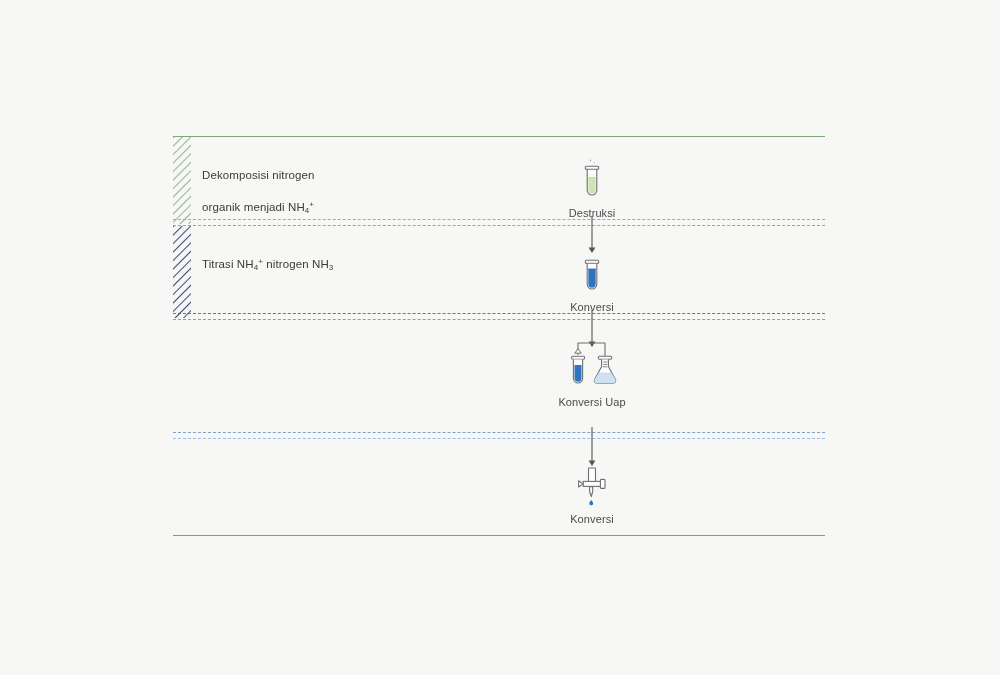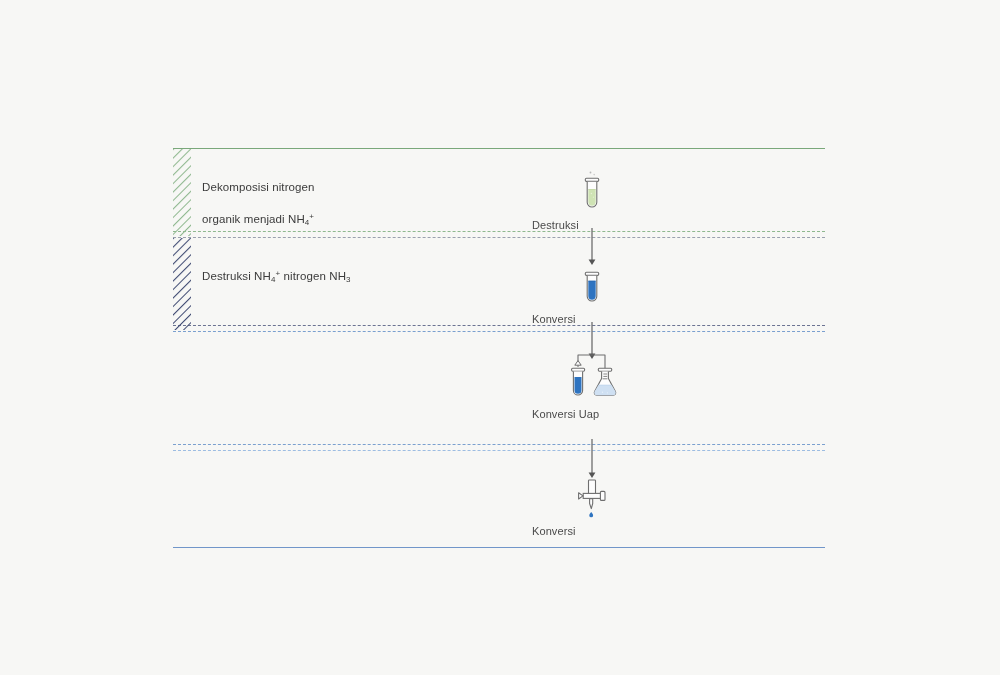--- a/index.html
+++ b/index.html
@@ -11,21 +11,20 @@
     height: 675px;
     background: #f7f7f5;
     font-family: "Liberation Sans", sans-serif;
     overflow: hidden;
   }
 
   #stage {
     position: relative;
     width: 1000px;
     height: 576px;
-    margin-top: 12px;
   }
 
   
   #flow {
     position: absolute;
     left: 173px;
     top: 136px;
     width: 652px;
     height: 400px;
   }
@@ -79,20 +78,21 @@
     letter-spacing: 0.1px;
     white-space: pre-line;
   }
   .row-text sub { font-size: 8px; vertical-align: baseline; position: relative; top: 2px; }
   .row-text sup { font-size: 8px; vertical-align: baseline; position: relative; top: -4px; }
 
   
   .icon-cell {
     position: absolute;
     width: 120px;
+    text-align: center;
   }
   .icon-art {
     height: 48px;
     display: flex;
     align-items: flex-end;
     justify-content: center;
   }
   .icon-label {
     margin-top: 5px;
     font-size: 11px;
@@ -152,21 +152,21 @@
           <defs>
             <pattern id="hp2" width="6" height="6" patternUnits="userSpaceOnUse" patternTransform="rotate(45)">
               <line x1="0" y1="0" x2="0" y2="6" stroke="#3f4a72" stroke-width="2.1"></line>
             </pattern>
           </defs>
           <rect x="0" y="0" width="18" height="92" fill="url(#hp2)"></rect>
         </svg>
       </div>
       <div class="row-body">
         <div class="row-text">
-          <span>Destruksi NH</span><sub>4</sub><sup>+</sup><span> nitrogen NH</span><sub>3</sub>
+          <span>Titrasi NH</span><sub>4</sub><sup>+</sup><span> nitrogen NH</span><sub>3</sub>
         </div>
       </div>
     </div>
 
 
 
     <div class="icon-cell" style="left:359px; top:18px;">
       <div class="icon-art">
         <svg width="34" height="48" viewBox="0 0 34 48" aria-hidden="true">
 

